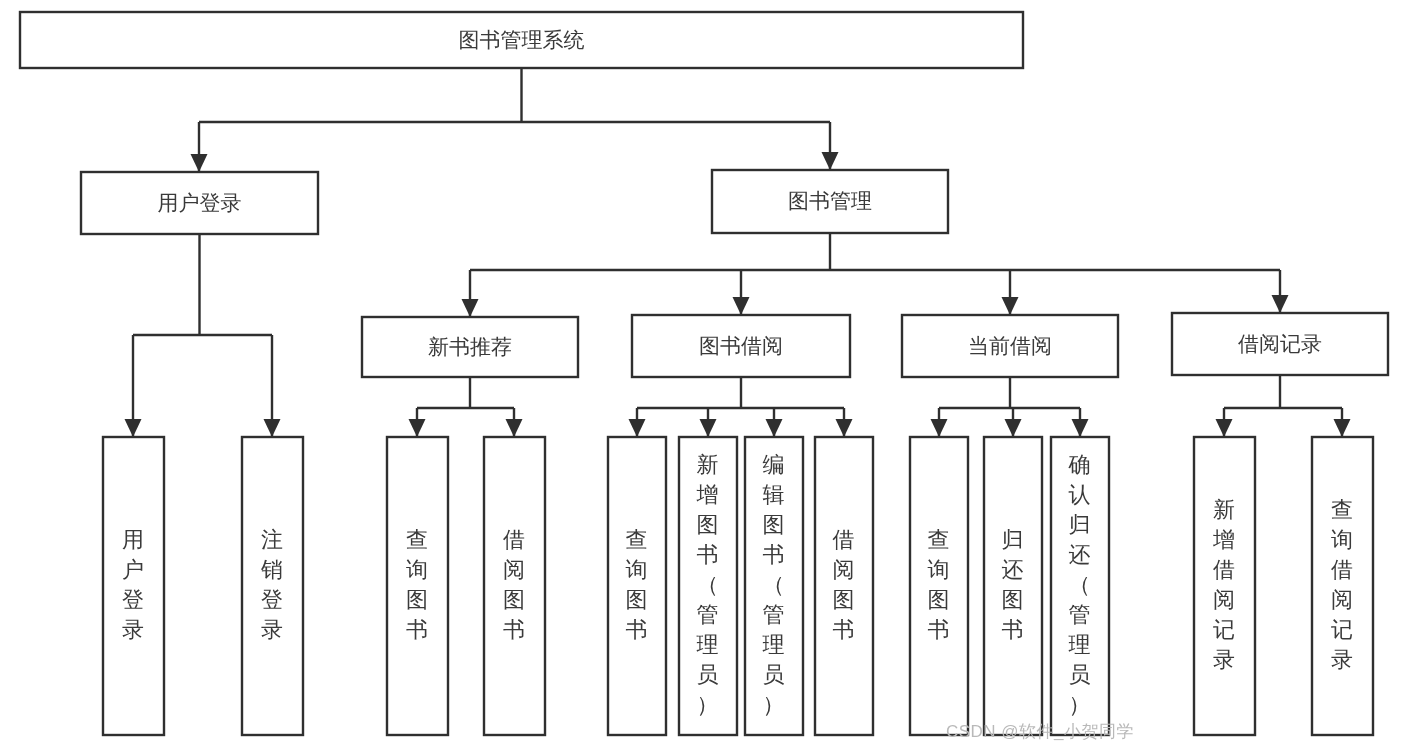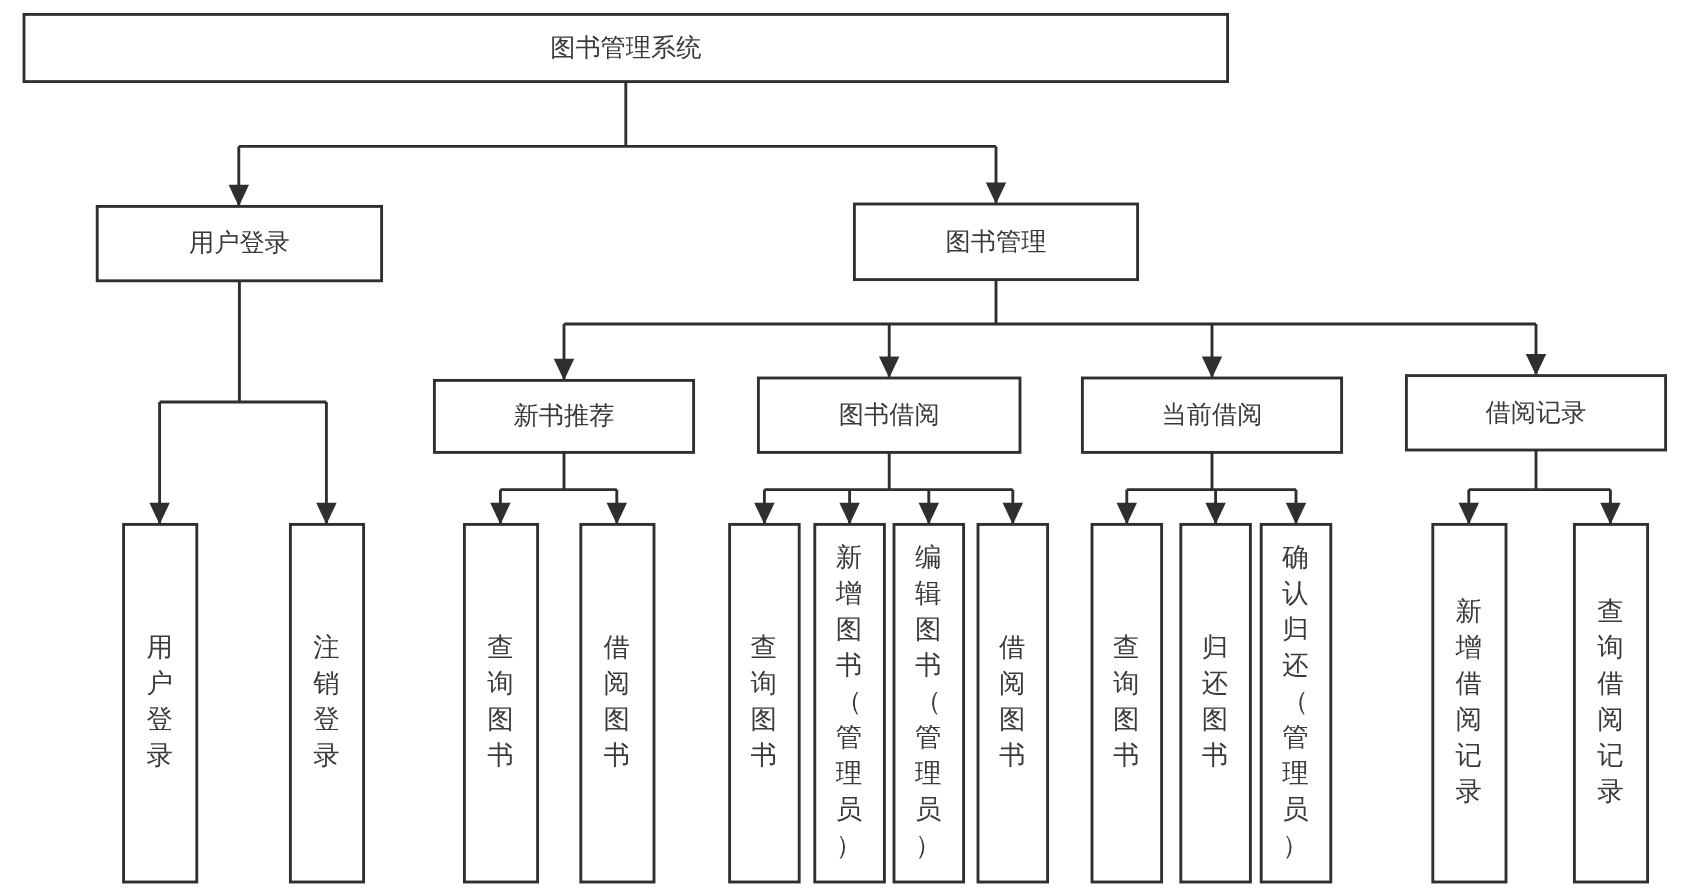--- a/index.html
+++ b/index.html
@@ -213,13 +213,14 @@
         <g>
           <rect x="1194" y="437" width="61" height="298" class="node-box"></rect>
           <text x="1224.5" y="0" class="node-label vertical"><tspan x="1224.5" y="511">新</tspan><tspan x="1224.5" y="541">增</tspan><tspan x="1224.5" y="571">借</tspan><tspan x="1224.5" y="601">阅</tspan><tspan x="1224.5" y="631">记</tspan><tspan x="1224.5" y="661">录</tspan></text>
         </g>
         <g>
           <rect x="1312" y="437" width="61" height="298" class="node-box"></rect>
           <text x="1342.5" y="0" class="node-label vertical"><tspan x="1342.5" y="511">查</tspan><tspan x="1342.5" y="541">询</tspan><tspan x="1342.5" y="571">借</tspan><tspan x="1342.5" y="601">阅</tspan><tspan x="1342.5" y="631">记</tspan><tspan x="1342.5" y="661">录</tspan></text>
         </g>
       </g>
   </svg>
+  <div class="watermark">CSDN @软件_小贺同学</div>
 </div>
 
 </body></html>

